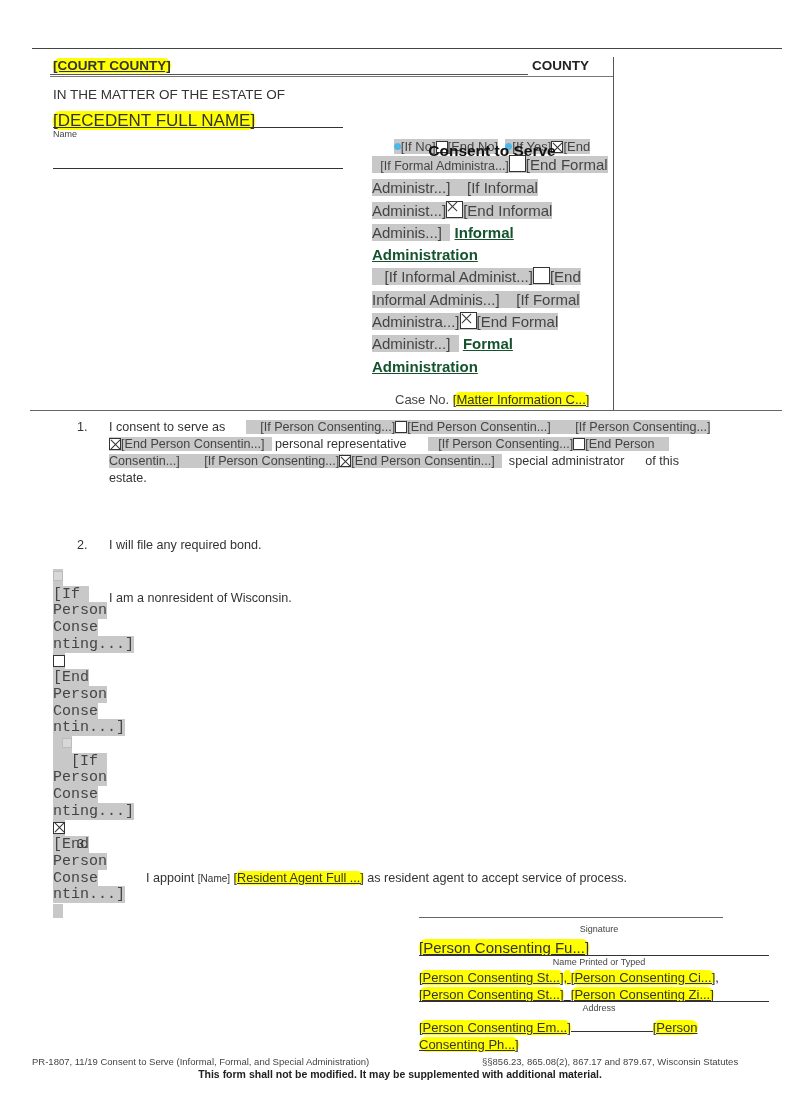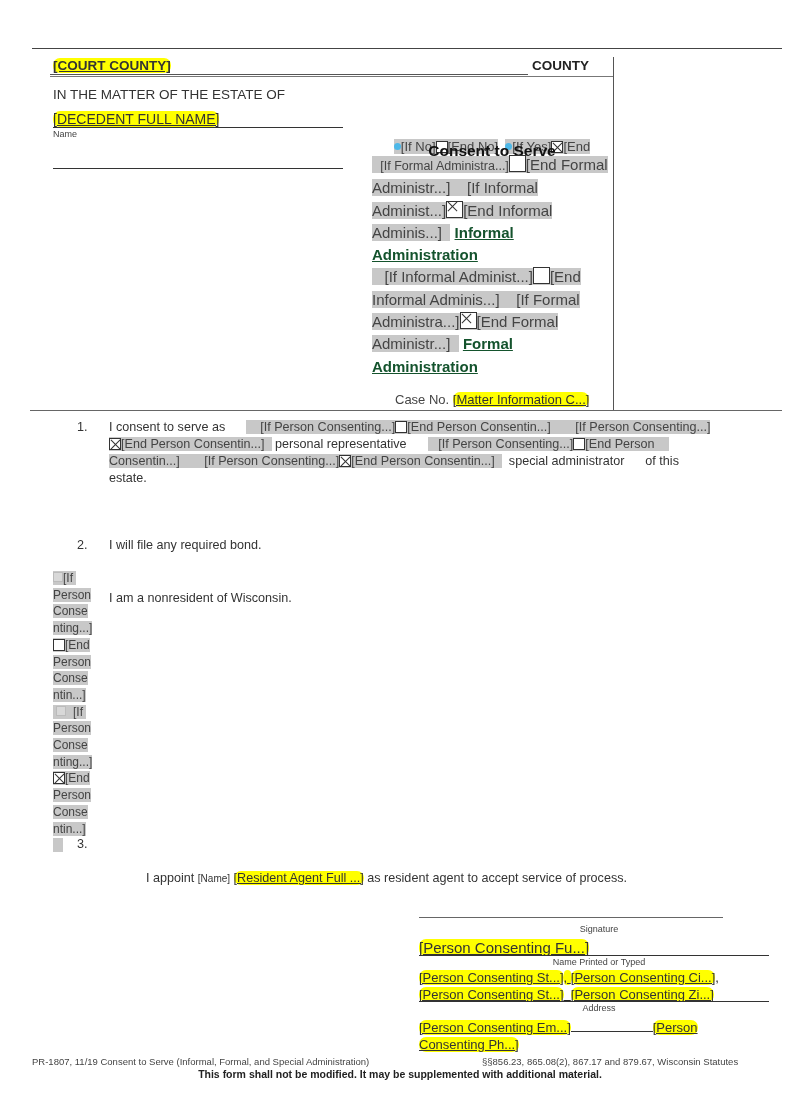--- a/index.html
+++ b/index.html
@@ -14,39 +14,39 @@
   .cb.x::before { transform:rotate(45deg); }
   .cb.x::after { transform:rotate(-45deg); }
   .dot { display:inline-block; width:7px; height:7px; border-radius:50%; background:#4db8e8; vertical-align:1px; }
   .minibox { display:inline-block; width:8px; height:8px; background:#d8d8d8; border:1px solid #bbb; vertical-align:0; }
   .line { position:absolute; height:1px; background:#333; }
   .vline { position:absolute; width:1px; background:#555; }
   .small { font-size:9px; color:#444; }
   .right-col { font-size:15px; line-height:22.3px; color:#333; }
   .right-col b { color:#14532d;text-decoration:underline; }
   .body-text { font-size:12.6px; line-height:17px; color:#333; }
-  .leftbar { font-size:12px; line-height:16.7px; color:#333; width:46px; }
+  .leftbar { font-size:15px; line-height:16.7px; color:#333; width:46px;font-family:Liberation Mono, monospace; }
   .leftbar span.gr { display:inline; }
 </style>
 </head>
 <body>
 
 <div class="line" style="left:32px; top:48px; width:750px; background:#444;"></div>
 
 <div class="vline" style="left:613px; top:57px; height:354px;"></div>
 
 <div class="abs" style="left:53px; top:58px; font-size:13.5px; font-weight:bold;">
   <span class="hl">[COURT COUNTY]</span>
 </div>
 <div class="line" style="left:50px; top:74px; width:478px; background:#555;"></div>
 <div class="abs" style="left:532px; top:58px; font-size:13.5px; font-weight:bold; color:#222;">COUNTY</div>
 <div class="line" style="left:50px; top:76px; width:563px; background:#777;"></div>
 
 <div class="abs" style="left:53px; top:87px; font-size:13.5px; color:#333;">IN THE MATTER OF THE ESTATE OF</div>
-<div class="abs" style="left:53px; top:111px; font-size:14px;">
+<div class="abs" style="left:53px; top:111px; font-size:17px;">
   <span class="hl">[DECEDENT FULL NAME]</span>
 </div>
 <div class="line" style="left:53px; top:127px; width:290px;"></div>
 <div class="abs small" style="left:53px; top:129px;">Name</div>
 <div class="line" style="left:53px; top:168px; width:290px;"></div>
 
 <div class="abs" style="left:372px; top:94px; width:240px; font-size:13px; line-height:17px; text-align:center; color:#444;margin-top:44px;">
   <span class="gr"><span class="dot"></span><span>[If No]</span><span class="cb"></span><span>[End No]</span></span>&nbsp;&nbsp;<span class="gr"><span class="dot"></span><span>[If Yes]</span><span class="cb x"></span><span>[End</span><br><span>Yes]</span>&nbsp;</span>
   <span style="font-size:11.5px; color:#333;">Resident</span>
 </div>

